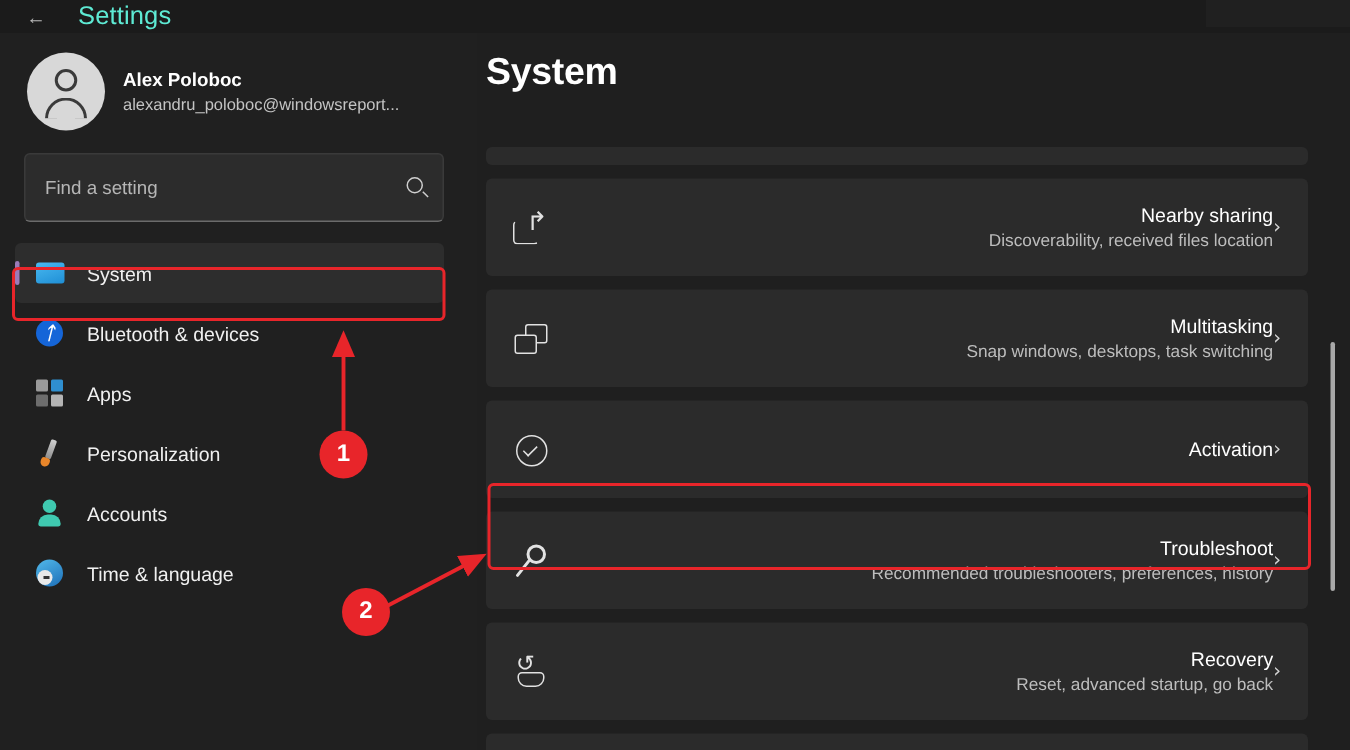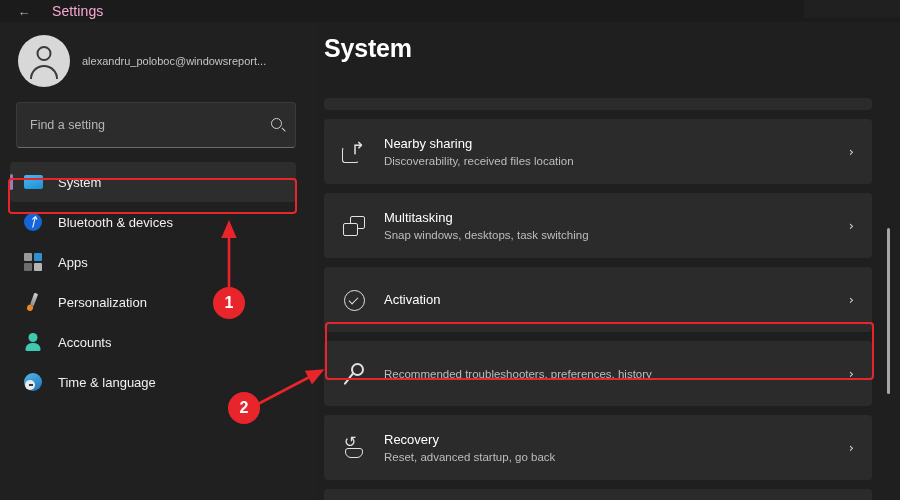--- a/index.html
+++ b/index.html
@@ -29,22 +29,22 @@
     width: 28px;
     height: 20px;
     display: flex;
     align-items: center;
     justify-content: center;
     color: #b9b9b9;
     font-size: 13px;
     margin-left: 10px;
   }
   .titlebar-text {
-    font-size: 14px;
-    color: #f9a8d4;
+    font-size: 17px;
+    color: #5eead4;
     margin-left: 14px;
     letter-spacing: 0.1px;
   }
   .winctl {
     position: absolute;
     right: 0; top: 0;
     height: 22px;
     width: 115px;
     display: flex;
     align-items: flex-start;
@@ -362,21 +362,21 @@
     height: 12px;
     margin-bottom: 9px;
     overflow: hidden;
   }
   .card-ico {
     width: 26px; height: 26px;
     flex: 0 0 26px;
     margin-right: 17px;
     position: relative;
   }
-  .card-text { flex: 1; }
+  .card-text { flex: 1; text-align: right; }
   .card-title {
     font-size: 13px;
     color: #ffffff;
     line-height: 18px;
   }
   .card-sub {
     font-size: 11.5px;
     color: #bdbdbd;
     line-height: 16px;
   }
@@ -541,20 +541,21 @@
 <div class="shell">
 
   <div class="sidebar">
 
     <div class="account">
       <div class="avatar">
         <span class="head"></span>
           <span class="body"></span>
       </div>
       <div class="account-text">
+        <div class="account-name">Alex Poloboc</div>
         <div class="account-mail">alexandru_poloboc@windowsreport...</div>
       </div>
     </div>
 
     <div class="search-wrap">
       <input type="text" placeholder="Find a setting" style="">
       <span class="search-ico"></span>
     </div>
 
     <div class="navlist">
@@ -641,20 +642,21 @@
         <span class="card-ico ci-activ"></span>
         <span class="card-text">
           <span class="card-title" style="display: block;">Activation</span>
         </span>
         <span class="chev">›</span>
       </div>
 
       <div class="card highlight">
         <span class="card-ico ci-wrench"></span>
         <span class="card-text">
+          <span class="card-title" style="display: block;">Troubleshoot</span>
           <span class="card-sub" style="display: block;">Recommended troubleshooters, preferences, history</span>
         </span>
         <span class="chev">›</span>
       </div>
 
       <div class="card">
         <span class="card-ico ci-recov"></span>
         <span class="card-text">
           <span class="card-title" style="display: block;">Recovery</span>
           <span class="card-sub" style="display: block;">Reset, advanced startup, go back</span>

